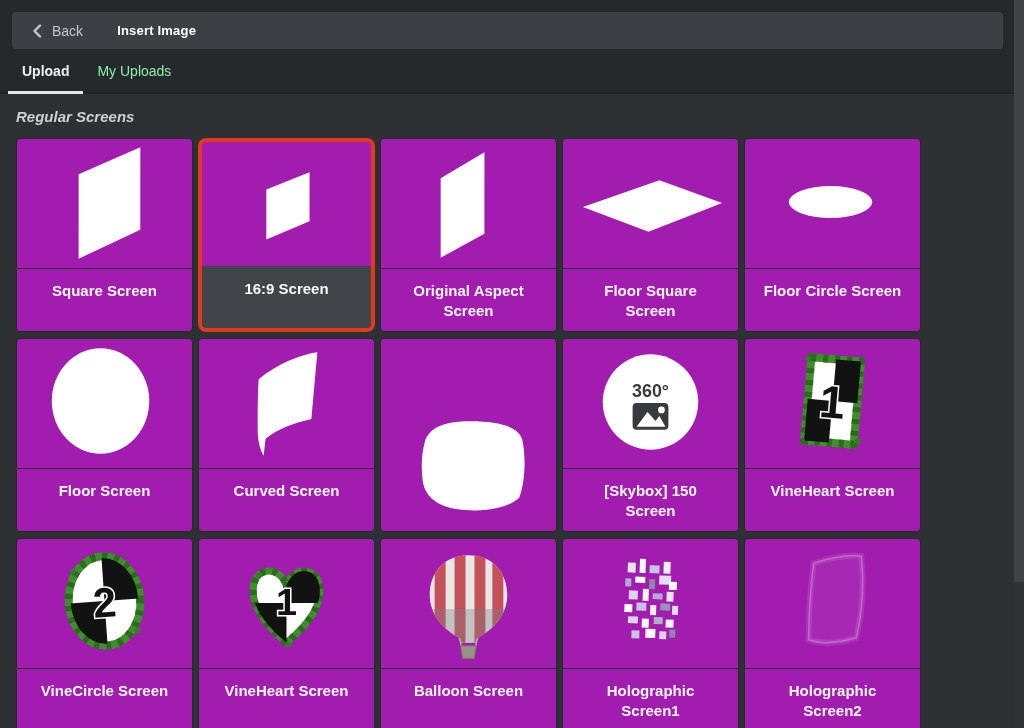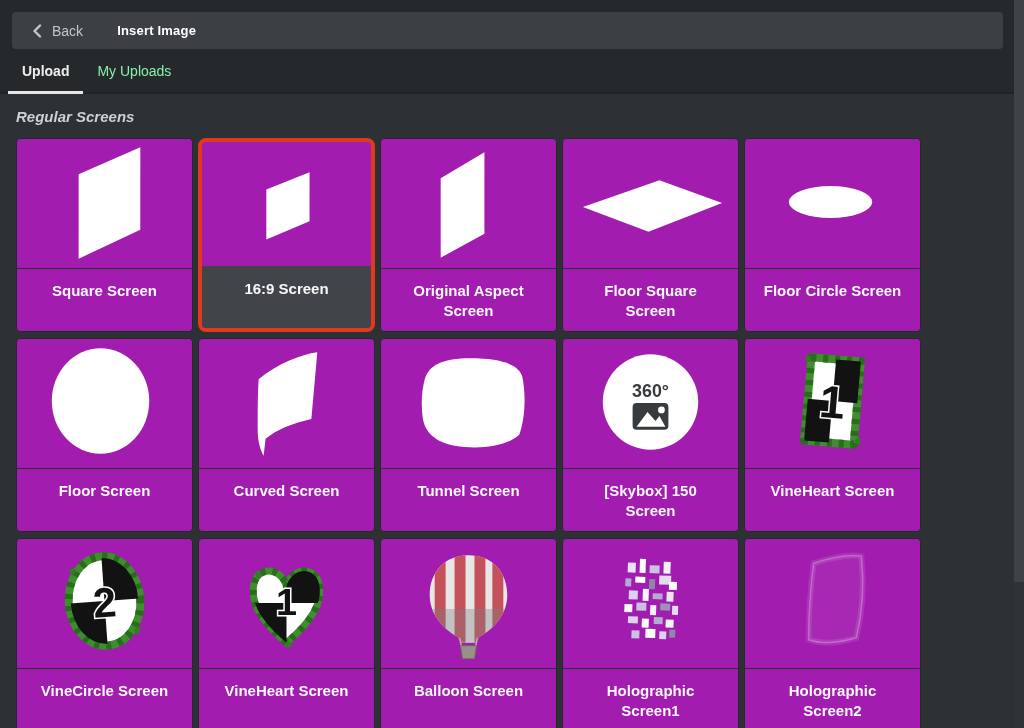--- a/index.html
+++ b/index.html
@@ -129,21 +129,20 @@
   </svg>
         </div>
     <div class="label-area">Curved Screen</div>
   </div>
       <div class="card">
     <div class="icon-area">
           <svg width="176" height="129" viewBox="0 0 176 129">
     <path d="M 44,40 C 48,26 62,19 90,19 C 120,19 138,25 142,37 C 146,55 145,80 139,96 C 126,108 98,111 74,107 C 54,103 44,93 42,79 C 40,65 41,51 44,40 Z" fill="#ffffff"></path>
   </svg>
         </div>
-    <div class="label-area">Tunnel Screen</div>
   </div>
       <div class="card">
     <div class="icon-area">
           <svg width="176" height="129" viewBox="0 0 176 129">
     <circle cx="88" cy="63" r="48" fill="#ffffff"></circle>
     <text x="88" y="58" text-anchor="middle" font-size="18" font-weight="bold" fill="#383b3e">360°</text>
     <rect x="70" y="64" width="36" height="27" rx="4" fill="#383b3e"></rect>
     <polygon points="74,88 85,73 93,82 97,77 103,88" fill="#ffffff"></polygon>
     <circle cx="99" cy="71" r="3.4" fill="#ffffff"></circle>
   </svg>

